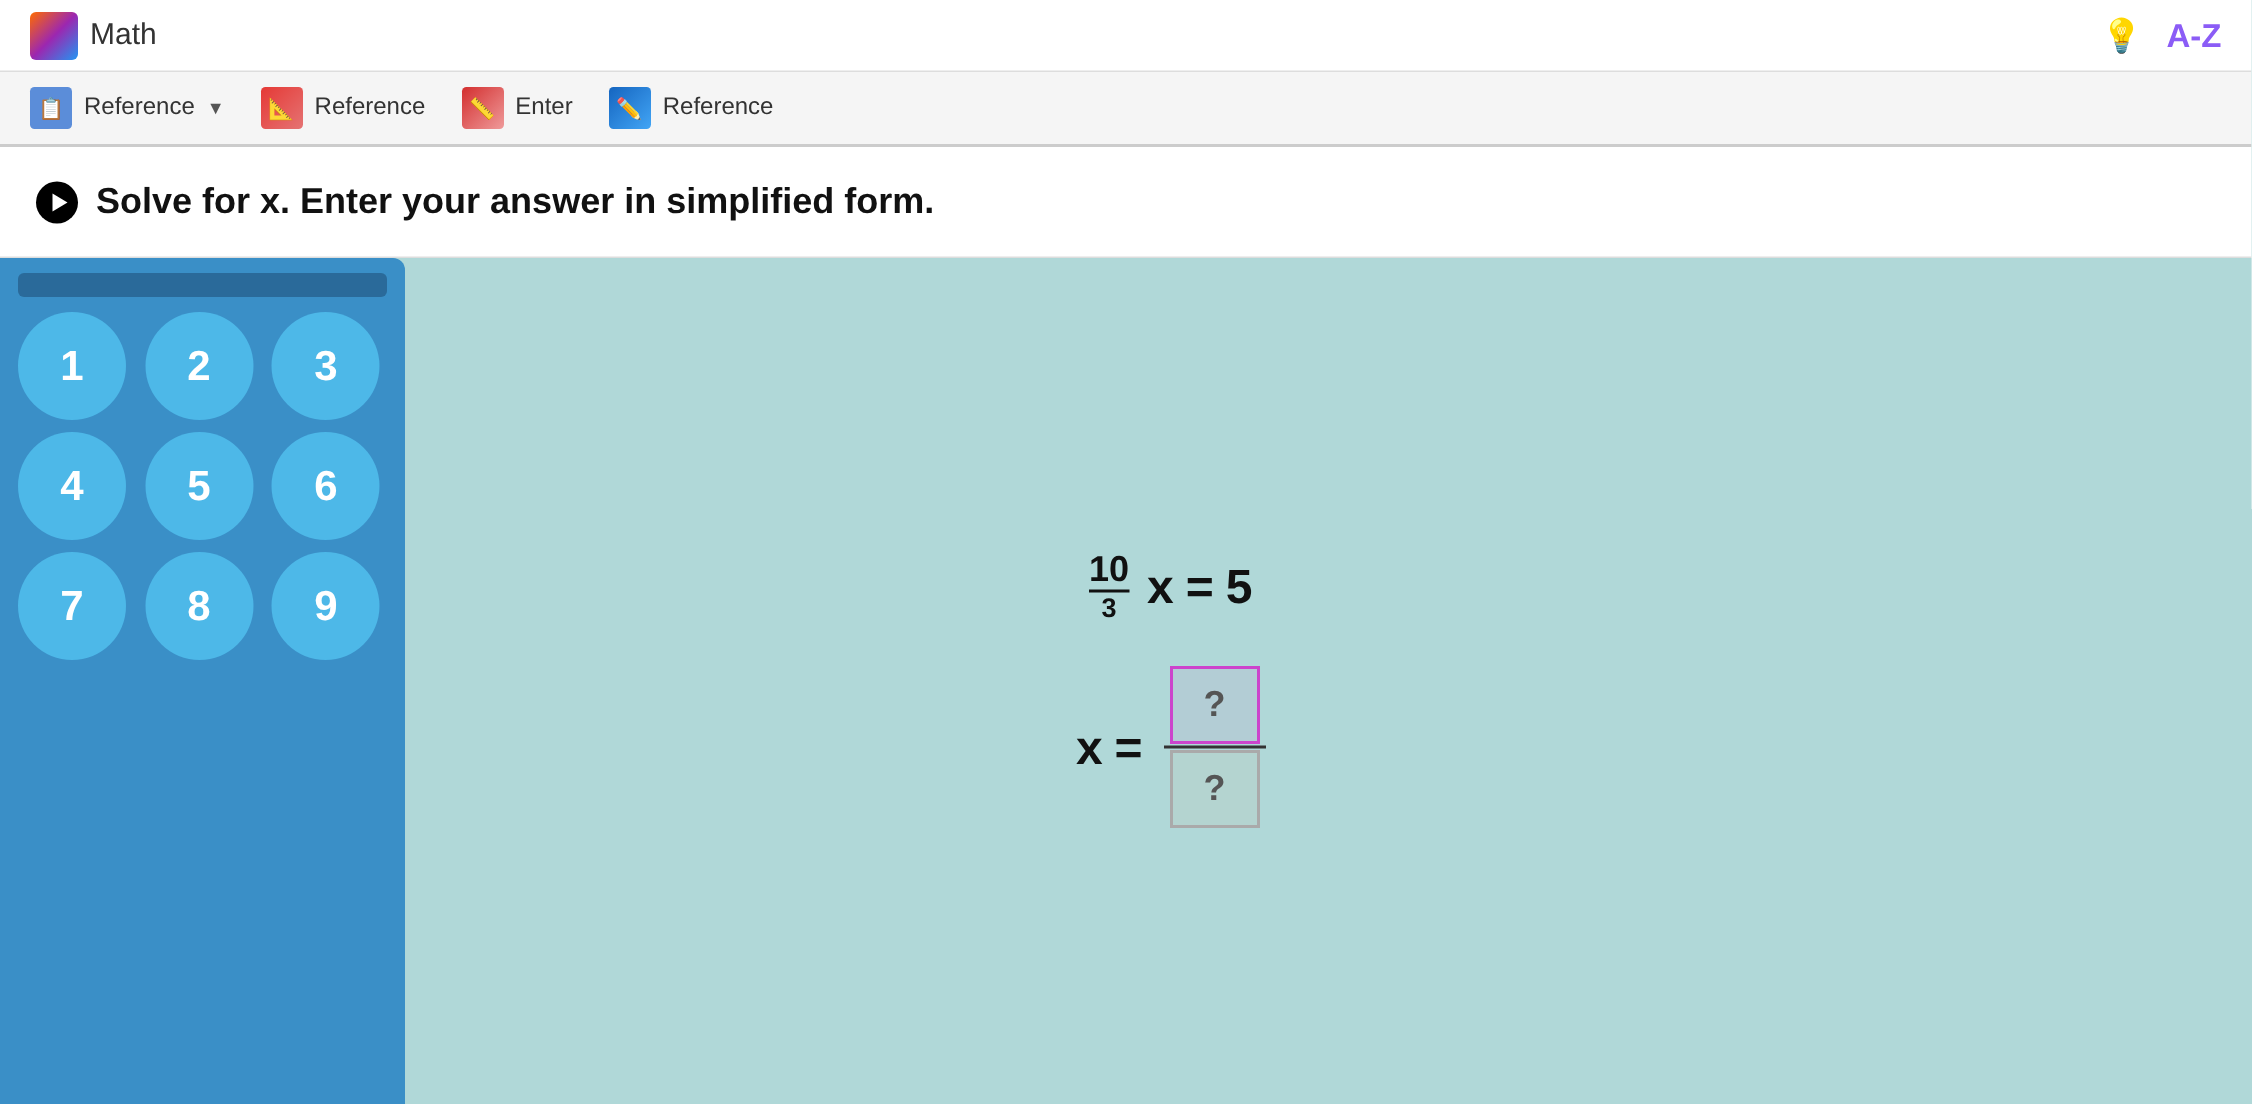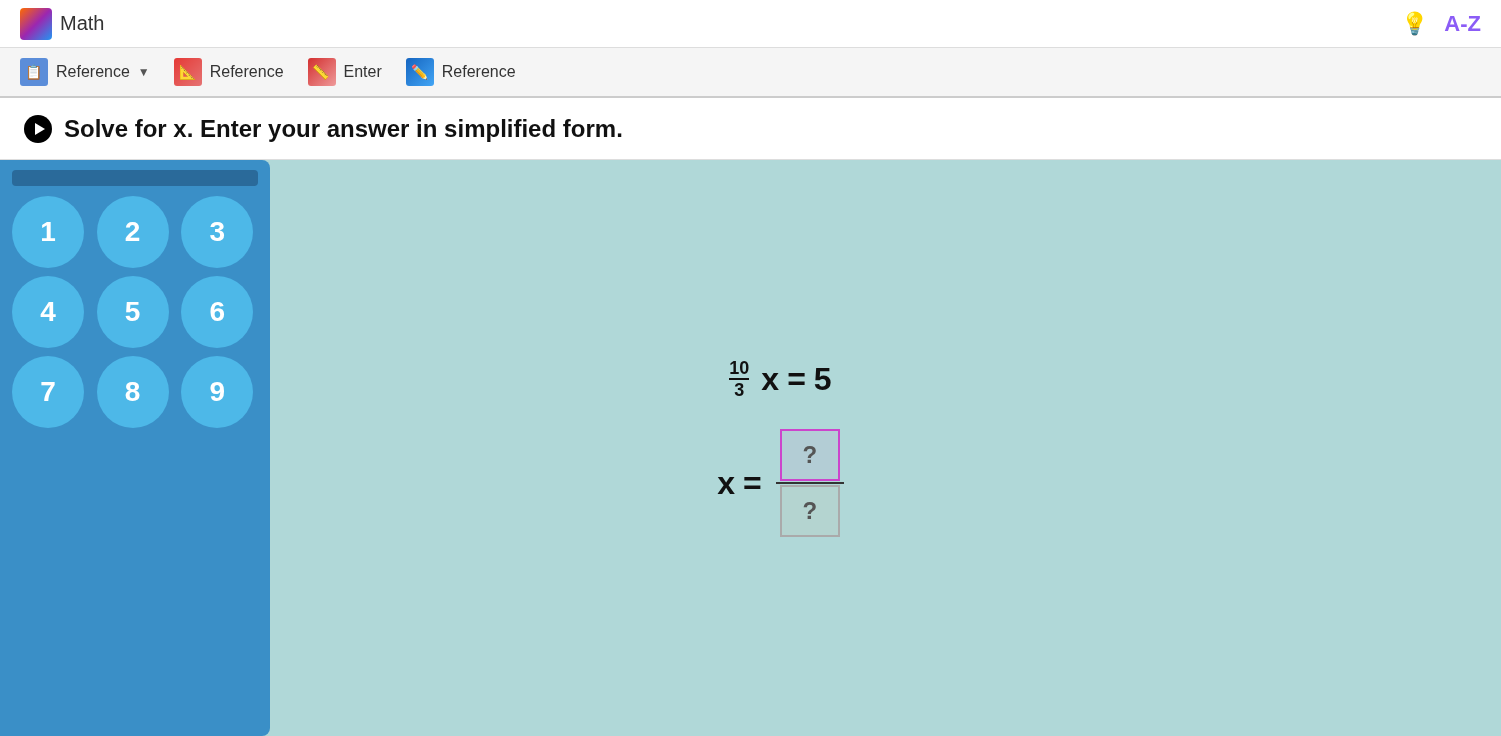--- a/index.html
+++ b/index.html
@@ -120,21 +120,21 @@
       color: #555;
     }
 
     
     .question-bar {
       display: flex;
       align-items: center;
       padding: 14px 24px;
       background: #fff;
       border-bottom: 1px solid #ddd;
-      height: 62px;
+      height: 74px;
     }
     .play-btn {
       width: 28px;
       height: 28px;
       background: #000;
       border-radius: 50%;
       display: flex;
       align-items: center;
       justify-content: center;
       margin-right: 12px;
@@ -232,21 +232,21 @@
     .fraction {
       display: inline-flex;
       flex-direction: column;
       align-items: center;
       font-size: 20px;
       font-weight: bold;
       line-height: 1;
       margin-right: 4px;
     }
     .fraction-num {
-      font-size: 18px;
+      font-size: 24px;
       font-weight: bold;
     }
     .fraction-line {
       width: 100%;
       height: 2px;
       background: #111;
       margin: 1px 0;
     }
     .fraction-den {
       font-size: 18px;

